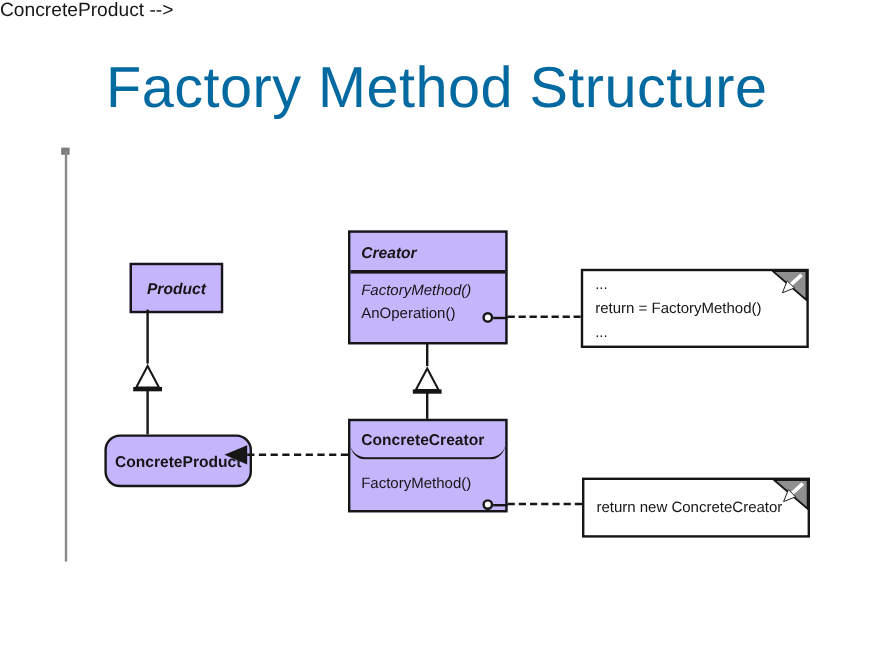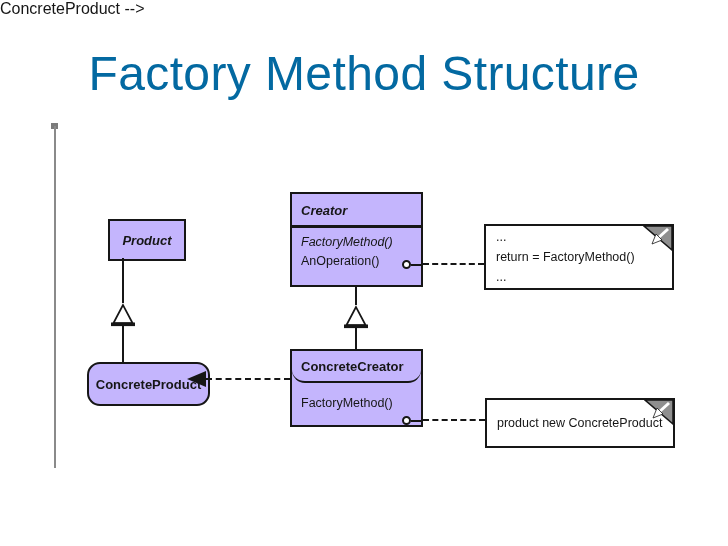--- a/index.html
+++ b/index.html
@@ -122,21 +122,21 @@
       <svg width="30" height="26" viewBox="0 0 30 26">
         <polygon points="1,1 29,1 29,25" fill="#8f8f8f" stroke="#161616" stroke-width="1.5"></polygon>
         <line x1="25" y1="4" x2="14" y2="14" stroke="#ffffff" stroke-width="3"></line>
         <polygon points="9,19 19,15 13,9" fill="#ffffff" stroke="#161616" stroke-width="0.8"></polygon>
       </svg>
     </div>
   </div>
 
   
   <div class="note note-single" style="left:485px; top:398px; width:190px; height:50px;">
-    <div>product new ConcreteProduct</div>
+    <div>return new ConcreteCreator</div>
     <div class="fold">
       <svg width="30" height="26" viewBox="0 0 30 26">
         <polygon points="1,1 29,1 29,25" fill="#8f8f8f" stroke="#161616" stroke-width="1.5"></polygon>
         <line x1="25" y1="4" x2="14" y2="14" stroke="#ffffff" stroke-width="3"></line>
         <polygon points="9,19 19,15 13,9" fill="#ffffff" stroke="#161616" stroke-width="0.8"></polygon>
       </svg>
     </div>
   </div>
 
 </div>

